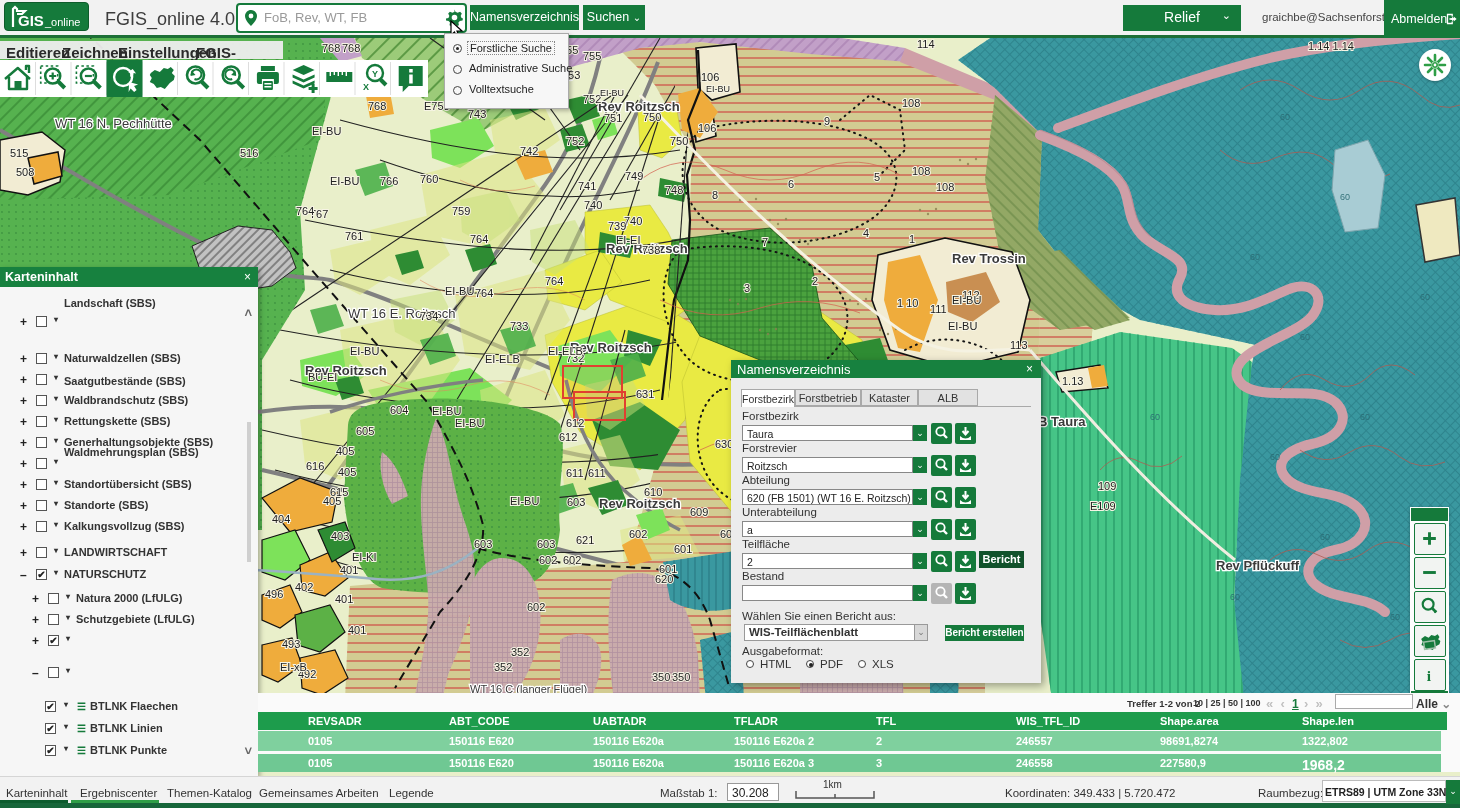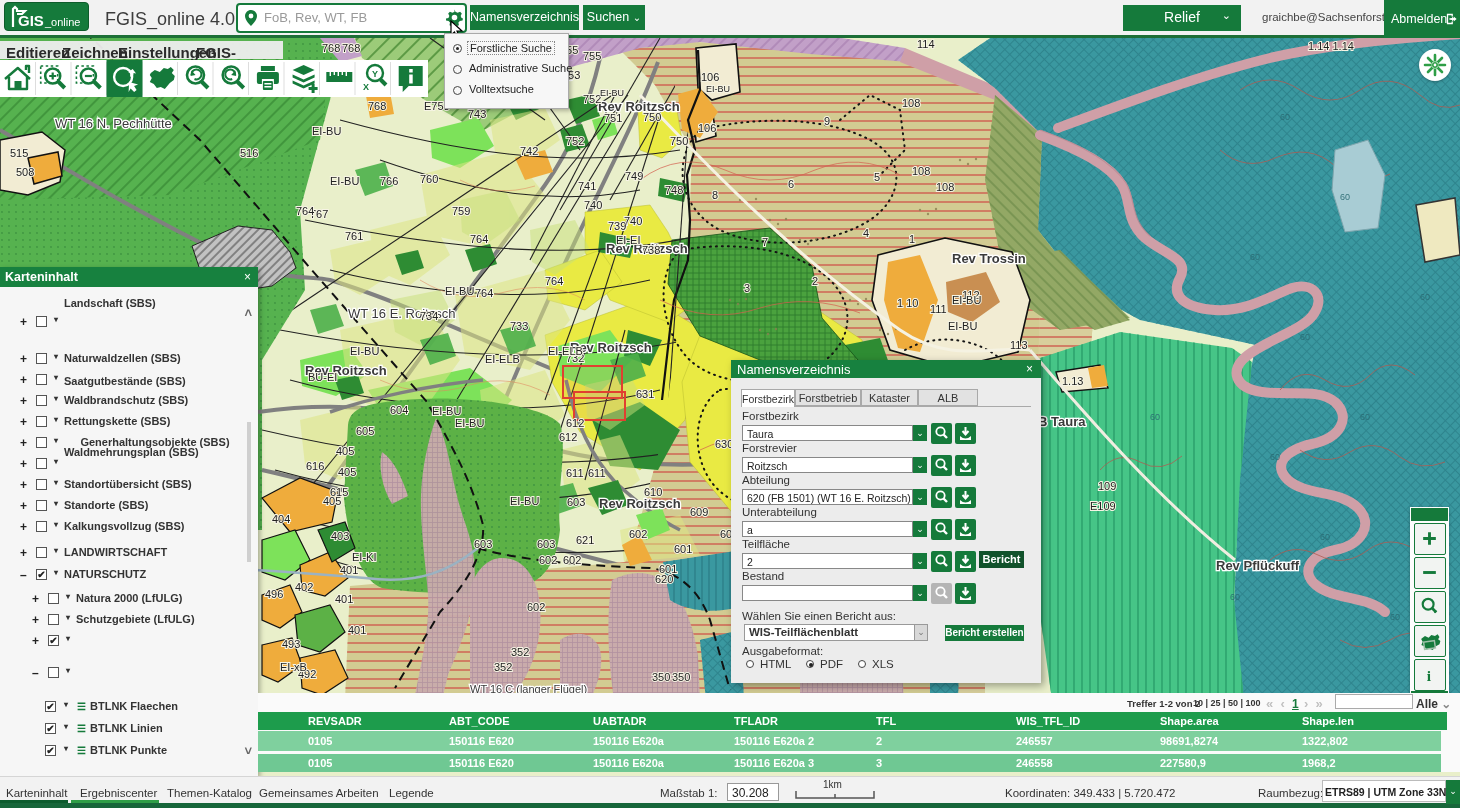--- a/index.html
+++ b/index.html
@@ -671,21 +671,21 @@
       <span style="position:absolute;left:36px;top:128px;width:11px;height:11px;background:#fff;border:1.5px solid #555;font-size:10px;line-height:10px;text-align:center;color:#222;"></span>
       <span style="position:absolute;left:54px;top:127px;font-size:8px;color:#333;">▾</span>
       <span style="position:absolute;left:64px;top:126px;width:182px;line-height:15px;">Waldbrandschutz (SBS)</span>
       <span style="position:absolute;left:20px;top:148px;font-weight:bold;font-size:12px;color:#222;">+</span>
       <span style="position:absolute;left:36px;top:149px;width:11px;height:11px;background:#fff;border:1.5px solid #555;font-size:10px;line-height:10px;text-align:center;color:#222;"></span>
       <span style="position:absolute;left:54px;top:148px;font-size:8px;color:#333;">▾</span>
       <span style="position:absolute;left:64px;top:147px;width:182px;line-height:15px;">Rettungskette (SBS)</span>
       <span style="position:absolute;left:20px;top:169px;font-weight:bold;font-size:12px;color:#222;">+</span>
       <span style="position:absolute;left:36px;top:170px;width:11px;height:11px;background:#fff;border:1.5px solid #555;font-size:10px;line-height:10px;text-align:center;color:#222;"></span>
       <span style="position:absolute;left:54px;top:169px;font-size:8px;color:#333;">▾</span>
-      <span style="position:absolute;left:64px;top:168px;width:182px;line-height:15px;text-align:center;">Generhaltungsobjekte (SBS)</span>
+      <span style="position:absolute;left:64px;top:168px;width:182px;line-height:15px;">Generhaltungsobjekte (SBS)</span>
       <span style="position:absolute;left:20px;top:190px;font-weight:bold;font-size:12px;color:#222;">+</span>
       <span style="position:absolute;left:36px;top:191px;width:11px;height:11px;background:#fff;border:1.5px solid #555;font-size:10px;line-height:10px;text-align:center;color:#222;"></span>
       <span style="position:absolute;left:54px;top:190px;font-size:8px;color:#333;">▾</span>
       <span style="position:absolute;left:64px;top:178px;width:182px;line-height:15px;">Waldmehrungsplan (SBS)</span>
       <span style="position:absolute;left:20px;top:211px;font-weight:bold;font-size:12px;color:#222;">+</span>
       <span style="position:absolute;left:36px;top:212px;width:11px;height:11px;background:#fff;border:1.5px solid #555;font-size:10px;line-height:10px;text-align:center;color:#222;"></span>
       <span style="position:absolute;left:54px;top:211px;font-size:8px;color:#333;">▾</span>
       <span style="position:absolute;left:64px;top:210px;width:182px;line-height:15px;">Standortübersicht (SBS)</span>
       <span style="position:absolute;left:20px;top:232px;font-weight:bold;font-size:12px;color:#222;">+</span>
       <span style="position:absolute;left:36px;top:233px;width:11px;height:11px;background:#fff;border:1.5px solid #555;font-size:10px;line-height:10px;text-align:center;color:#222;"></span>
@@ -885,21 +885,21 @@
       <div style="position:absolute;left:618px;top:42px;color:#fff;font-weight:bold;font-size:11px;">2</div>
       <div style="position:absolute;left:618px;top:64px;color:#fff;font-weight:bold;font-size:11px;">3</div>
       <div style="position:absolute;left:758px;top:22px;color:#fff;font-weight:bold;font-size:11px;">WIS_TFL_ID</div>
       <div style="position:absolute;left:758px;top:42px;color:#fff;font-weight:bold;font-size:11px;">246557</div>
       <div style="position:absolute;left:758px;top:64px;color:#fff;font-weight:bold;font-size:11px;">246558</div>
       <div style="position:absolute;left:902px;top:22px;color:#fff;font-weight:bold;font-size:11px;">Shape.area</div>
       <div style="position:absolute;left:902px;top:42px;color:#fff;font-weight:bold;font-size:11px;">98691,8274</div>
       <div style="position:absolute;left:902px;top:64px;color:#fff;font-weight:bold;font-size:11px;">227580,9</div>
       <div style="position:absolute;left:1044px;top:22px;color:#fff;font-weight:bold;font-size:11px;">Shape.len</div>
       <div style="position:absolute;left:1044px;top:42px;color:#fff;font-weight:bold;font-size:11px;">1322,802</div>
-      <div style="position:absolute;left:1044px;top:64px;color:#fff;font-weight:bold;font-size:11px;">1968,2</div>
+      <div style="position:absolute;left:1044px;top:64px;color:#fff;font-weight:bold;font-size:14px;">1968,2</div>
     </div>
 
 <div id="statusbar" class="abs" style="left:0;top:776px;width:1460px;height:32px;background:#f2f2f2;border-top:1px solid #d5d5d5;font-size:11.5px;color:#333;">
   <span style="position:absolute;left:6px;top:10px;">Karteninhalt</span>
   <span style="position:absolute;left:80px;top:10px;">Ergebniscenter</span>
   <span style="position:absolute;left:167px;top:10px;">Themen-Katalog</span>
   <span style="position:absolute;left:259px;top:10px;">Gemeinsames Arbeiten</span>
   <span style="position:absolute;left:389px;top:10px;">Legende</span>
   <div style="position:absolute;left:0;top:23px;width:68px;height:5px;background:#0d5c2e;"></div>
   <div style="position:absolute;left:71px;top:23px;width:88px;height:5px;background:#2f9e47;"></div>

